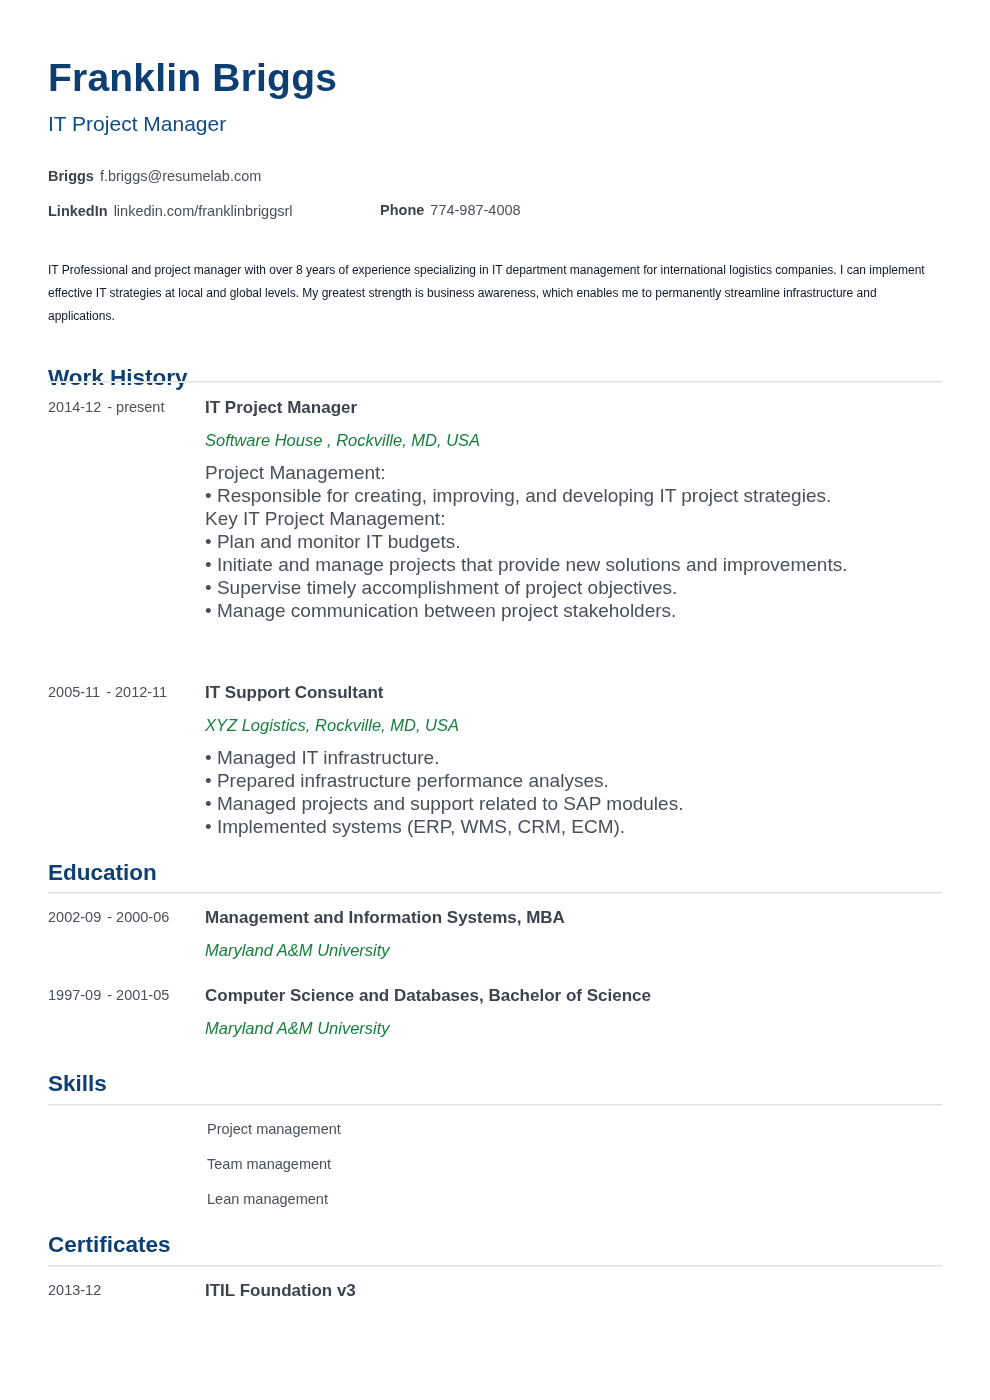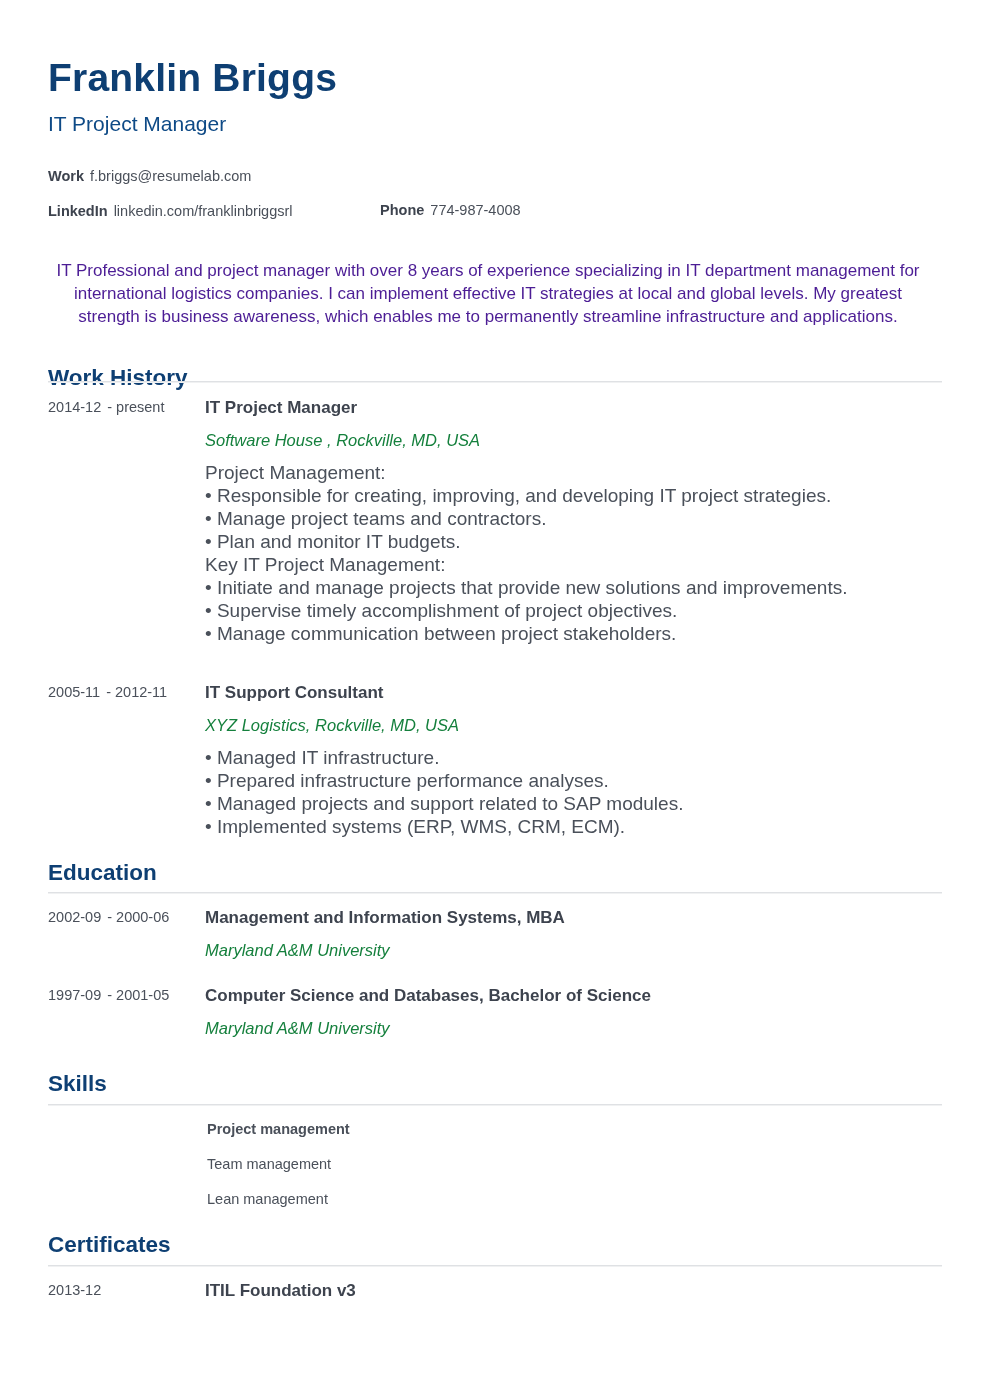--- a/index.html
+++ b/index.html
@@ -14,21 +14,21 @@
     letter-spacing: 0.2px;
   }
   .job-title {
     position: absolute; top: 111px; left: 0;
     font-size: 21px; color: #0e4a86; line-height: 26px;
   }
   .contact { position: absolute; font-size: 14.5px; line-height: 18px; color: #4a505a; }
   .contact .lbl { font-weight: bold; color: #3d434e; margin-right: 6px; }
   .summary {
     position: absolute; top: 259px; left: 0; width: 880px;
-    font-size: 17px; line-height: 23px; color: #4c1d95; text-align: center;
+    font-size: 12px; line-height: 23px; color: #0f172a;
   }
   .section-title {
     position: absolute; left: 0;
     font-size: 22.5px; font-weight: bold; color: #0e3f73; line-height: 28px;
   }
   .divider {
     position: absolute; left: 0; width: 894px; height: 1px; background: #dfe1e4;
     border-bottom: 1px solid #f0f1f2;
   }
   .date {
@@ -51,21 +51,21 @@
 </style>
 </head>
 <body>
 
 <div class="page">
 
   <div class="name">Franklin Briggs</div>
   <div class="job-title">IT Project Manager</div>
 
   <div class="contact" style="top:167px; left:0;">
-    <span class="lbl">Work</span><span>f.briggs@resumelab.com</span>
+    <span class="lbl">Briggs</span><span>f.briggs@resumelab.com</span>
   </div>
   <div class="contact" style="top:167px; left:332px;margin-top:34px;">
     <span class="lbl">Phone</span><span>774-987-4008</span>
   </div>
   <div class="contact" style="top:202px; left:0;">
     <span class="lbl">LinkedIn</span><span>linkedin.com/franklinbriggsrl</span>
   </div>
 
   <div class="summary">IT Professional and project manager with over 8 years of experience specializing in IT department management for international logistics companies. I can implement effective IT strategies at local and global levels. My greatest strength is business awareness, which enables me to permanently streamline infrastructure and applications.</div>
 
@@ -73,23 +73,22 @@
   <div class="divider" style="top:381px;"></div>
 
   <div class="date" style="top:398px;">
     <span>2014-12</span><span class="sep">- present</span>
   </div>
   <div class="entry-title" style="top:397px;">IT Project Manager</div>
   <div class="entry-sub" style="top:429px;">Software House , Rockville, MD, USA</div>
   <div class="entry-body" style="top:461px;">
     <div>Project Management:</div>
     <div>• Responsible for creating, improving, and developing IT project strategies.</div>
-    <div>• Manage project teams and contractors.</div>
+    <div>Key IT Project Management:</div>
     <div>• Plan and monitor IT budgets.</div>
-    <div>Key IT Project Management:</div>
     <div>• Initiate and manage projects that provide new solutions and improvements.</div>
     <div>• Supervise timely accomplishment of project objectives.</div>
     <div>• Manage communication between project stakeholders.</div>
   </div>
 
   <div class="date" style="top:683px;">
     <span>2005-11</span><span class="sep">- 2012-11</span>
   </div>
   <div class="entry-title" style="top:682px;">IT Support Consultant</div>
   <div class="entry-sub" style="top:714px;">XYZ Logistics, Rockville, MD, USA</div>
@@ -110,21 +109,21 @@
   <div class="entry-sub" style="top:939px;">Maryland A&amp;M University</div>
 
   <div class="date" style="top:986px;">
     <span>1997-09</span><span class="sep">- 2001-05</span>
   </div>
   <div class="entry-title" style="top:985px;">Computer Science and Databases, Bachelor of Science</div>
   <div class="entry-sub" style="top:1017px;">Maryland A&amp;M University</div>
 
   <div class="section-title" style="top:1070px;">Skills</div>
   <div class="divider" style="top:1104px;"></div>
-  <div class="skill" style="top:1120px;font-weight:bold;">Project management</div>
+  <div class="skill" style="top:1120px;">Project management</div>
   <div class="skill" style="top:1155px;">Team management</div>
   <div class="skill" style="top:1190px;">Lean management</div>
 
   <div class="section-title" style="top:1231px;">Certificates</div>
   <div class="divider" style="top:1265px;"></div>
   <div class="date" style="top:1281px;">2013-12</div>
   <div class="entry-title" style="top:1280px;">ITIL Foundation v3</div>
 
 </div>
 

